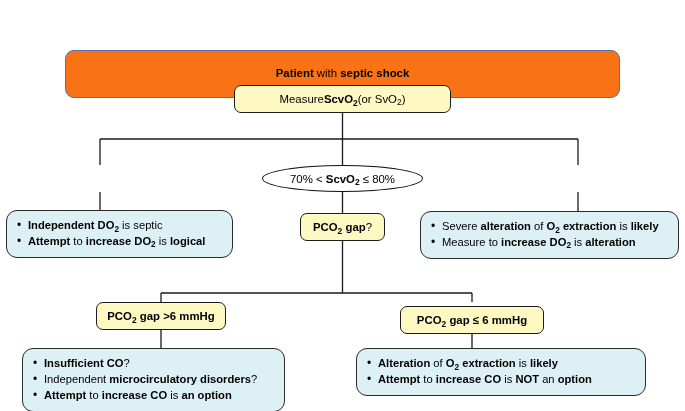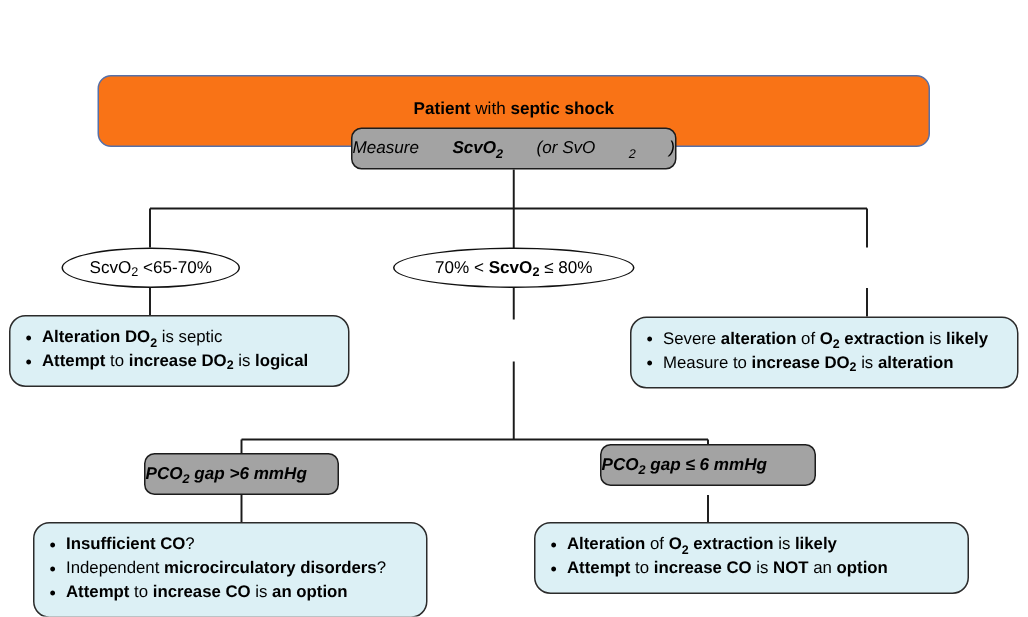--- a/index.html
+++ b/index.html
@@ -29,27 +29,26 @@
     display: flex; flex-direction: column;
     align-items: center; justify-content: center;
     line-height: 1.32;
     margin-top: 42px;
   }
   .hdr .l1 { font-size: 11.4px; }
   .hdr .l2 { font-size: 11.4px; }
 
   
   .white {
-    background: #a3a3a3;
+    background: #fef9c3;
     border: 1.6px solid #1c1c1c;
     border-radius: 7px;
-    display: flex; align-items: center; justify-content: space-between;
+    display: flex; align-items: center; justify-content: center;
     font-size: 11.4px;
     white-space: nowrap;
-    font-style: italic;
   }
 
   
   .ell {
     border: 1.5px solid #111111;
     border-radius: 50%;
     background: #ffffff;
     display: flex; align-items: center; justify-content: center;
     font-size: 11.4px;
     white-space: nowrap;
@@ -113,34 +112,31 @@
   </div>
 
   <div class="node white" style="left:234px; top:85px; width:217px; height:28px;">
     <span>Measure </span>
       <b><span>ScvO</span><sub>2</sub></b>
       <span> (or SvO</span>
       <sub>2</sub>
       <span>)</span>
   </div>
 
-  <div class="node ell" style="left:41px; top:165px; width:119px; height:27px;">
-    <span><span>ScvO</span><sub>2</sub><span> &lt;65-70%</span></span>
-  </div>
 
   <div class="node ell" style="left:262px; top:165px; width:161px; height:27px;">
     <span><span>70% &lt; </span><b><span>ScvO</span><sub>2</sub></b><span> ≤ 80%</span></span>
   </div>
 
 
   <div class="node info" style="left:6px; top:210px; width:227px;">
     <ul>
       <li>
         <span class="bl">•</span>
-        <b><span>Alteration DO</span><sub>2</sub></b><span> is septic</span>
+        <b><span>Independent DO</span><sub>2</sub></b><span> is septic</span>
       </li>
       <li>
         <span class="bl">•</span>
         <b>Attempt</b><span> to </span><b><span>increase DO</span><sub>2</sub></b><span> is </span><b>logical</b>
       </li>
     </ul>
   </div>
 
   <div class="node info" style="left:420px; top:211px; width:259px;">
     <ul>
@@ -148,26 +144,30 @@
         <span class="bl">•</span>
         <span>Severe </span><b>alteration</b><span> of </span><b><span>O</span><sub>2</sub><span> extraction</span></b><span> is </span><b>likely</b>
       </li>
       <li>
         <span class="bl">•</span>
         <span>Measure to </span><b><span>increase DO</span><sub>2</sub></b><span> is </span><b>alteration</b>
       </li>
     </ul>
   </div>
 
+  <div class="node white" style="left:300px; top:213px; width:85px; height:28px;">
+    <b><span>PCO</span><sub>2</sub><span> gap</span></b>
+      <span>?</span>
+  </div>
 
   <div class="node white" style="left:96px; top:302px; width:130px; height:28px;">
     <b><span>PCO</span><sub>2</sub><span> gap &gt;6 mmHg</span></b>
   </div>
 
-  <div class="node white" style="left:400px; top:296px; width:144px; height:28px;">
+  <div class="node white" style="left:400px; top:306px; width:144px; height:28px;">
     <b><span>PCO</span><sub>2</sub><span> gap ≤ 6 mmHg</span></b>
   </div>
 
   <div class="node info" style="left:22px; top:348px; width:263px;">
     <ul>
       <li>
         <span class="bl">•</span>
         <b>Insufficient CO</b><span>?</span>
       </li>
       <li>

